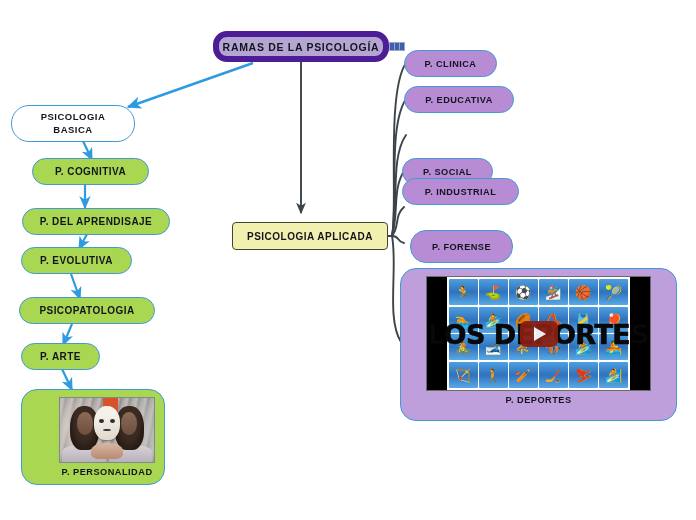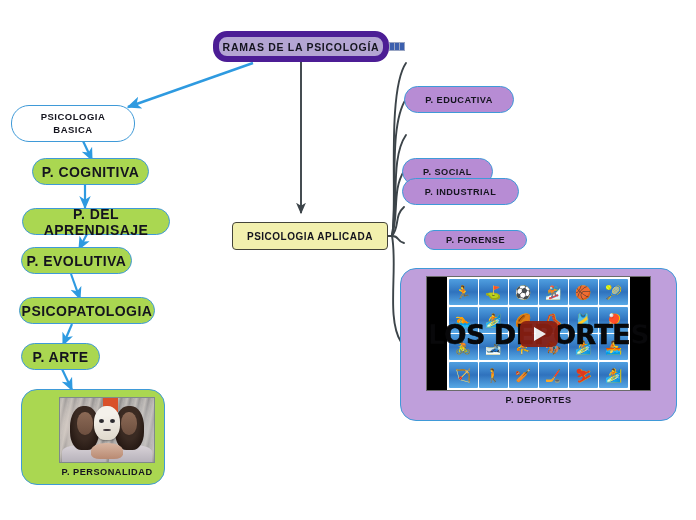--- a/index.html
+++ b/index.html
@@ -59,21 +59,21 @@
     line-height: 12.5px;
     letter-spacing: 0.5px;
   }
   .node-white .lbl { white-space: pre-line; text-align: center;}
 
   
   .node-green {
     background: #aad751;
     border: 1.8px solid #3f9ad8;
     border-radius: 16px;
-    font-size: 14px;
+    font-size: 10px;
     letter-spacing: 0.45px;
   }
 
   
   .node-purple {
     background: #b78cd4;
     border: 1.8px solid #3f9ad8;
     border-radius: 16px;
     font-size: 9.2px;
     letter-spacing: 0.45px;
@@ -385,35 +385,38 @@
       </div>
       <div class="pp-hands"></div>
     </div>
     <div class="media-caption">P. PERSONALIDAD</div>
   </div>
 
   <div class="node node-yellow" style="left:232px; top:222px; width:156px; height:28px;">
     <span class="lbl">PSICOLOGIA APLICADA</span>
   </div>
 
+  <div class="node node-purple" style="left:404px; top:50px; width:93px; height:27px;">
+    <span class="lbl">P. CLINICA</span>
+  </div>
 
   <div class="node node-purple" style="left:404px; top:86px; width:110px; height:27px;">
     <span class="lbl">P. EDUCATIVA</span>
   </div>
 
 
   <div class="node node-purple" style="left:402px; top:158px; width:91px; height:27px;">
     <span class="lbl">P. SOCIAL</span>
   </div>
 
   <div class="node node-purple" style="left:402px; top:178px; width:117px; height:27px;">
     <span class="lbl">P. INDUSTRIAL</span>
   </div>
 
-  <div class="node node-purple" style="left:424px; top:230px; width:103px; height:20px;">
+  <div class="node node-purple" style="left:410px; top:230px; width:103px; height:33px;">
     <span class="lbl">P. FORENSE</span>
   </div>
 
   <div class="node node-media-purple" style="left:400px; top:268px; width:277px; height:153px;">
     <div class="video-thumb">
       <div class="vt-strip">
         <div class="vt-cell">
             <span class="vt-fig">🏃</span>
           </div>
         <div class="vt-cell">

